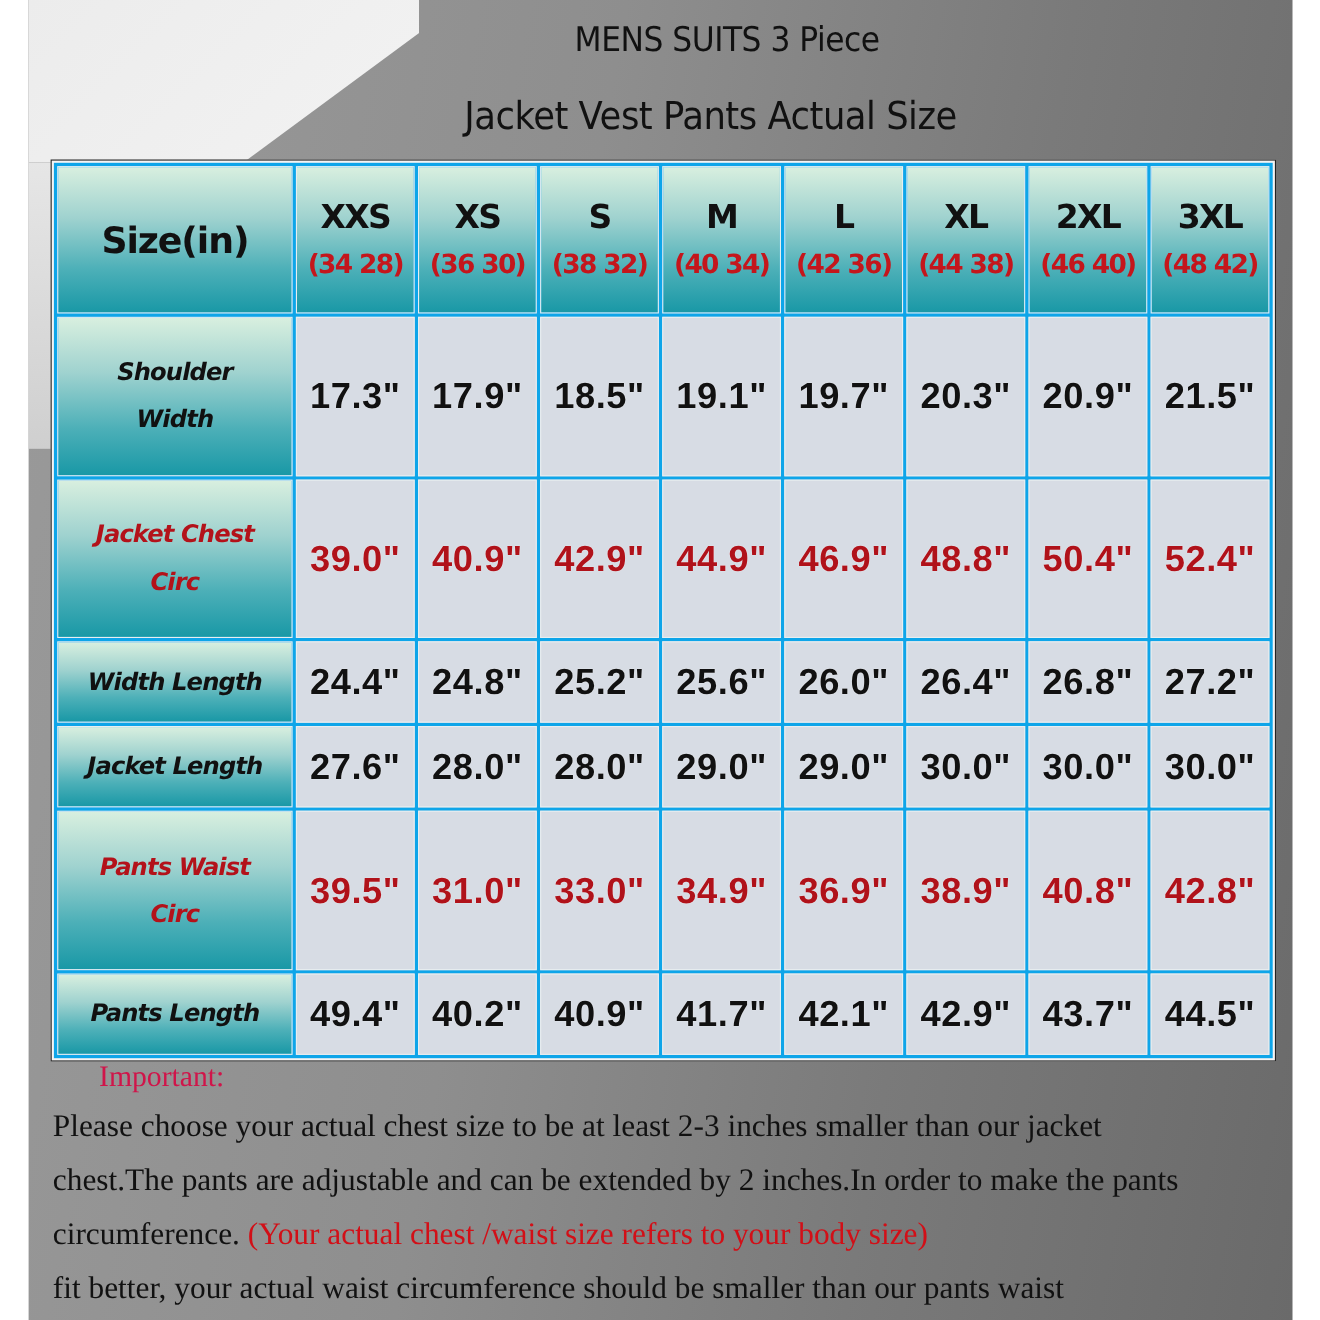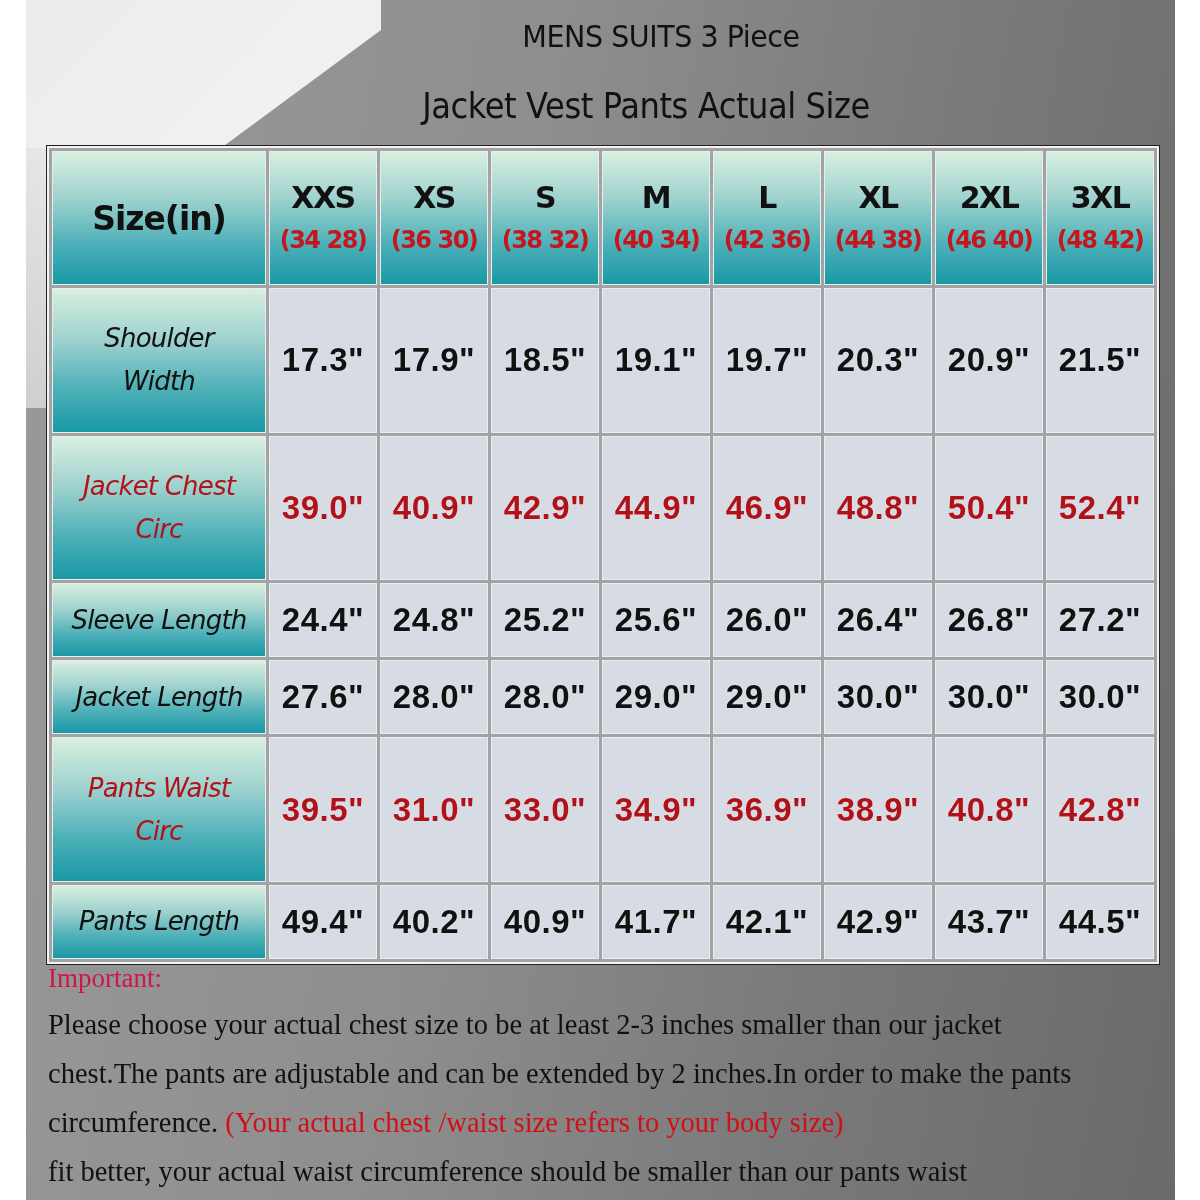--- a/index.html
+++ b/index.html
@@ -33,21 +33,21 @@
     letter-spacing: -0.5px; transform: scaleX(0.92); transform-origin: 50% 50%;
   }
   .table-wrap {
     position: absolute; left: 20px; top: 145px; width: 1114px; height: 820px;
     background: #f4f4f4; padding: 2px; box-sizing: border-box;
     border: 1px solid #222;
   }
   table.sizes {
     border-collapse: separate; border-spacing: 3px;
     width: 100%; height: 100%;
-    background: #a3a3a3;
+    background: #0ea5e9;
     table-layout: fixed;
   }
   table.sizes td, table.sizes th {
     border: 1px solid #e8eef0; padding: 0; text-align: center; vertical-align: middle;
   }
   .hdr {
     background: linear-gradient(180deg, #d8efdf 0%, #9fd2cf 35%, #4db0b8 70%, #1998a6 100%);
   }
   .corner-label {
     font-family: "DejaVu Sans", sans-serif; font-weight: bold; font-size: 33px; color: #111;
@@ -55,39 +55,39 @@
   }
   .size-name {
     display: block; font-family: "DejaVu Sans", sans-serif; font-weight: bold;
     font-size: 30px; color: #111; letter-spacing: -1.5px; line-height: 38px;
   }
   .size-range {
     display: block; font-family: "DejaVu Sans", sans-serif; font-size: 24px;
     color: #c4161c; letter-spacing: -1.5px; line-height: 34px; margin-top: 6px;
   }
   .row-label {
-    font-family: "DejaVu Sans", sans-serif; font-weight: normal; font-style: italic;
-    font-size: 26px; line-height: 43px; letter-spacing: -0.8px; color: #111;
+    font-family: "DejaVu Sans", sans-serif; font-weight: bold; font-style: italic;
+    font-size: 22px; line-height: 43px; letter-spacing: -0.8px; color: #111;
     padding: 0 4px;
   }
   .row-label.red { color: #b3121a; }
   .val {
     background: #d7dce4;
     font-family: "Liberation Sans", sans-serif; font-weight: bold;
     font-size: 33px; color: #111; letter-spacing: 0.5px;
     text-shadow: 0 0 1px #fff;
   }
   .val.red { color: #b0121a; }
   col.first { width: 214px; }
   .note {
     position: absolute; left: 22px; top: 960px; width: 1120px;
     font-family: "DejaVu Serif", serif; color: #111;
   }
   .note-title {
-    font-family: "Liberation Serif", serif; font-size: 27px; color: #d0154a; line-height: 36px;
+    font-family: "Liberation Serif", serif; font-size: 27px; color: #d0154a; line-height: 36px; margin-left: 42px;
   }
   .note-body {
     font-family: "Liberation Serif", serif; font-size: 28.5px; line-height: 49px; color: #111;
     margin-top: 4px;
   }
   .note-body .red { color: #d20f17; }
 </style>
 </head>
 <body>
 
@@ -174,21 +174,21 @@
           <td class="val red">44.9"</td>
           <td class="val red">46.9"</td>
           <td class="val red">48.8"</td>
           <td class="val red">50.4"</td>
           <td class="val red">52.4"</td>
         </tr>
 
 
         <tr>
           <td class="hdr">
-              <div class="row-label"><span>Sleeve Length</span></div>
+              <div class="row-label"><span>Width Length</span></div>
             </td>
           <td class="val">24.4"</td>
           <td class="val">24.8"</td>
           <td class="val">25.2"</td>
           <td class="val">25.6"</td>
           <td class="val">26.0"</td>
           <td class="val">26.4"</td>
           <td class="val">26.8"</td>
           <td class="val">27.2"</td>
         </tr>

